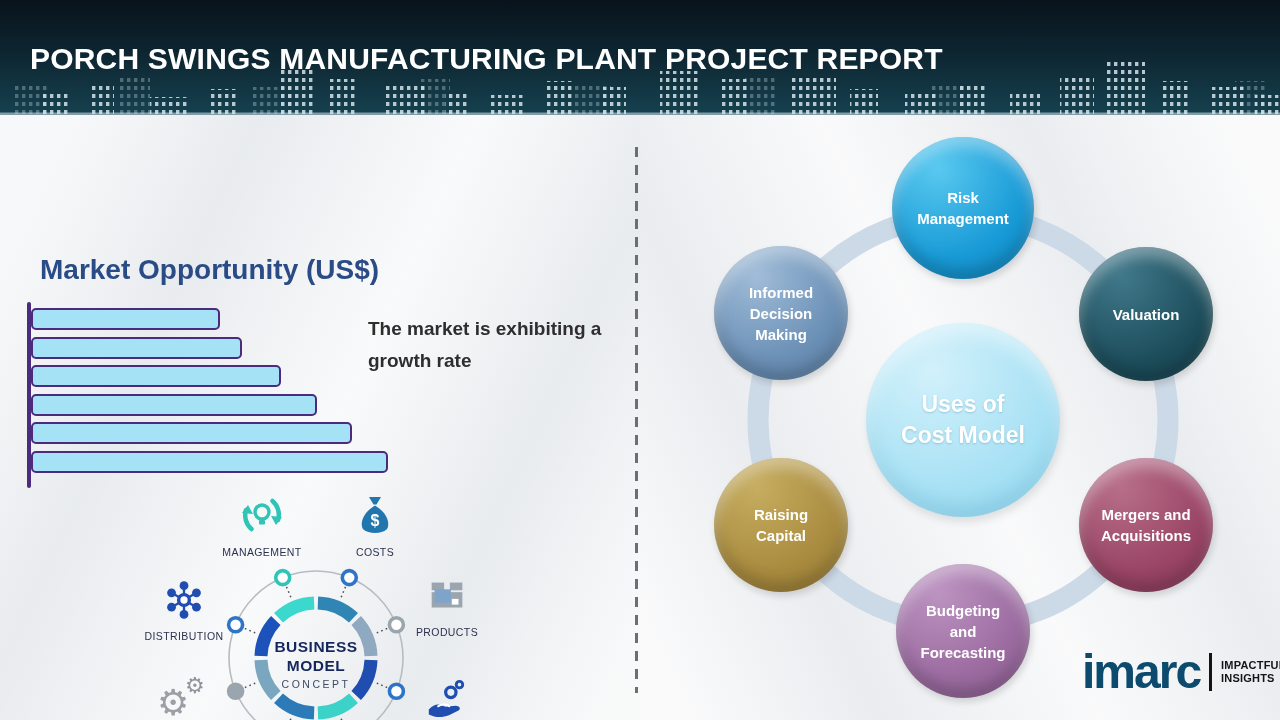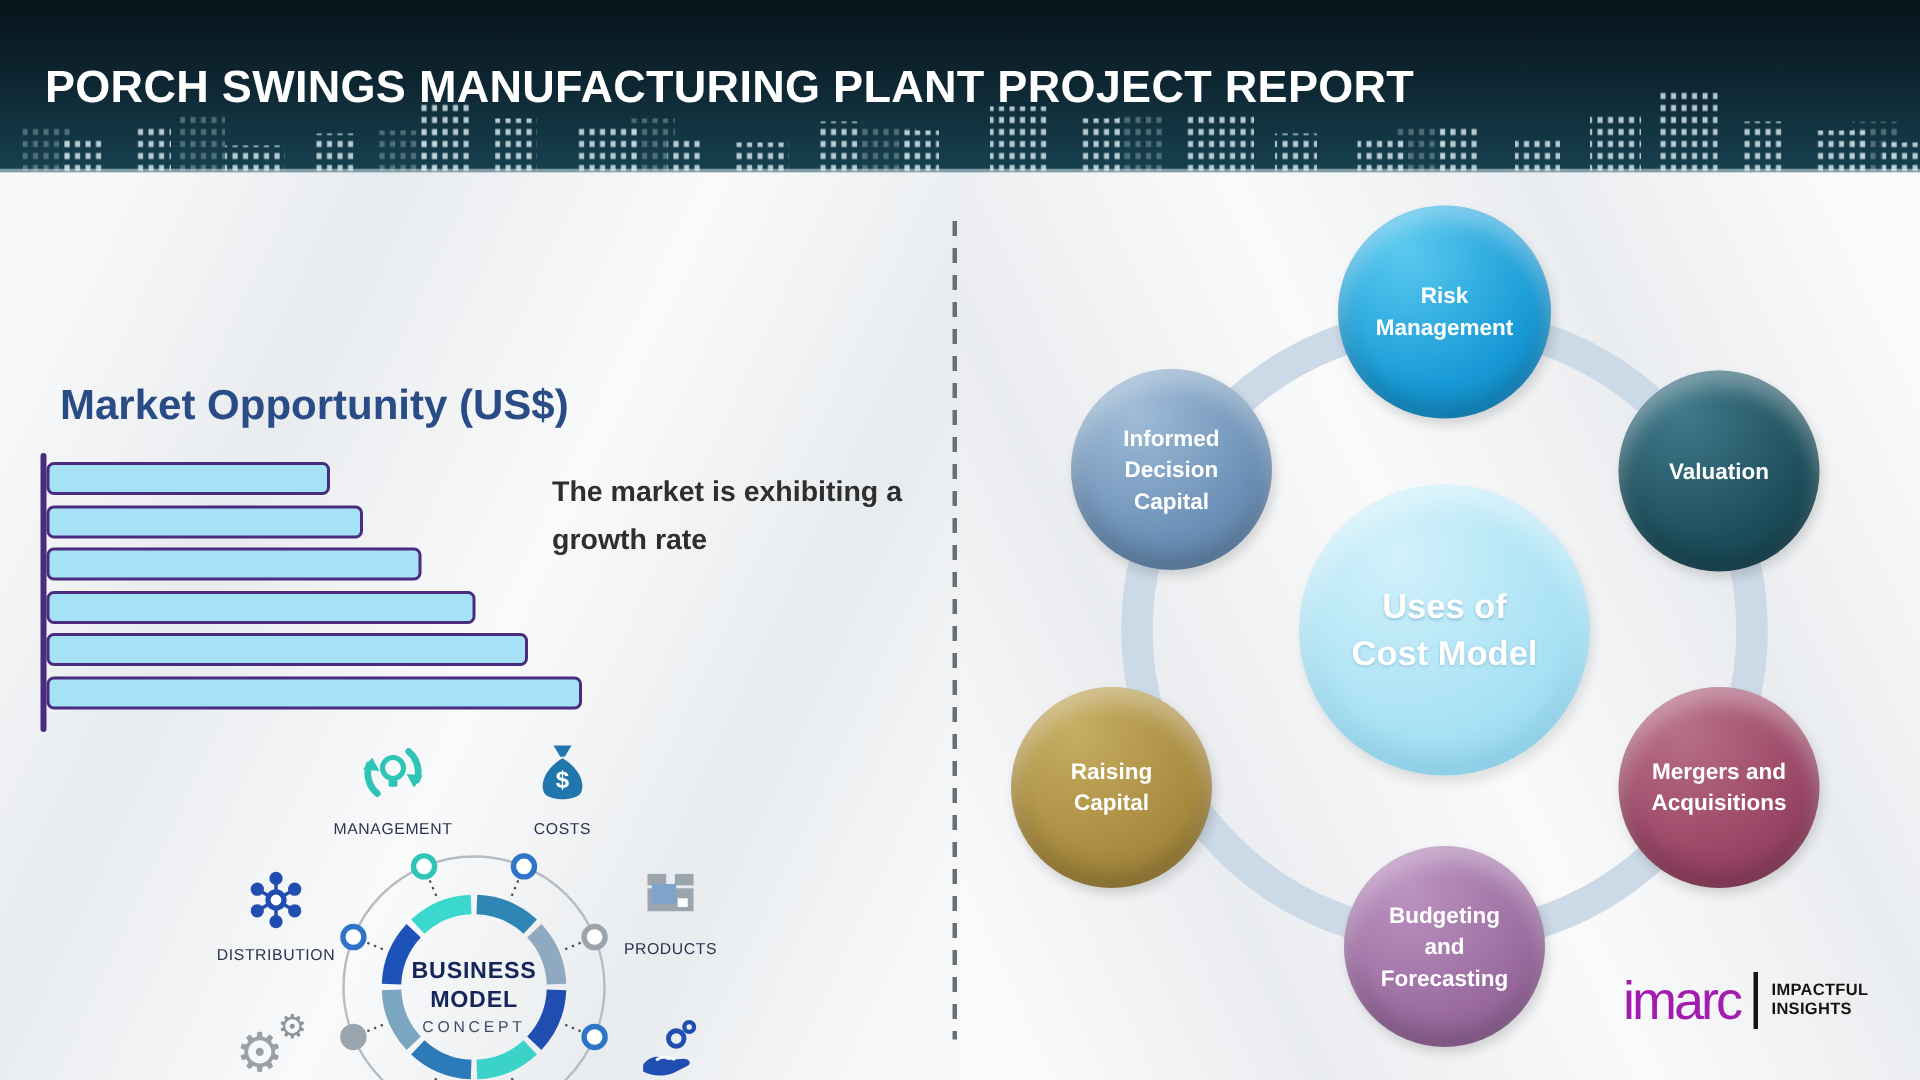--- a/index.html
+++ b/index.html
@@ -71,33 +71,33 @@
   
   .ring-svg { position:absolute; left:640px; top:115px; }
   .use-circle {
     position:absolute; border-radius:50%; display:flex; align-items:center; justify-content:center;
     text-align:center; color:#fff; font-weight:bold; font-size:15px; line-height:1.4; white-space:pre-line;
     box-shadow: inset 0 10px 14px rgba(255,255,255,.38), inset 0 -10px 14px rgba(0,0,0,.18), 2px 4px 7px rgba(0,0,0,.14);
   }
   .c-risk      { left:892px; top:137px; width:142px; height:142px; background:radial-gradient(circle at 32% 22%, #59c9f0, #189ad6 62%, #0e83bf); }
   .c-informed  { left:714px; top:246px; width:134px; height:134px; background:radial-gradient(circle at 32% 22%, #a0bcd8, #6b90b6 62%, #5c80a6); }
   .c-valuation { left:1079px; top:247px; width:134px; height:134px; background:radial-gradient(circle at 32% 22%, #40788a, #1d4e5c 62%, #153f4b); }
-  .c-raising   { left:674px; top:458px; width:134px; height:134px; background:radial-gradient(circle at 32% 22%, #c6ad60, #a98b3f 62%, #957a34); }
+  .c-raising   { left:714px; top:458px; width:134px; height:134px; background:radial-gradient(circle at 32% 22%, #c6ad60, #a98b3f 62%, #957a34); }
   .c-mergers   { left:1079px; top:458px; width:134px; height:134px; background:radial-gradient(circle at 32% 22%, #b76e88, #9a4565 62%, #873a57); }
   .c-budgeting { left:896px; top:564px; width:134px; height:134px; background:radial-gradient(circle at 32% 22%, #bc93c1, #9b6ba0 62%, #8a5c8f); }
   .c-center    {
     left:866px; top:323px; width:194px; height:194px; font-size:23px; line-height:1.35;
     background:radial-gradient(circle at 34% 24%, #d2f1fb, #a5e0f4 66%, #8ed3ec);
     text-shadow:0 1px 2px rgba(110,165,190,.55);
     box-shadow: inset 0 12px 18px rgba(255,255,255,.5), inset 0 -12px 16px rgba(60,140,170,.18), 2px 5px 8px rgba(0,0,0,.1);
   }
 
   
   .logo { position:absolute; left:1082px; top:648px; display:flex; align-items:center; gap:9px; z-index:6; }
-  .logo-brand { font-size:36px; font-weight:normal; color:#a21caf; letter-spacing:-2px; line-height:1; }
+  .logo-brand { font-size:48px; font-weight:bold; color:#0c4a6e; letter-spacing:-2px; line-height:1; }
   .logo-sep { width:3px; height:38px; background:#141414; }
   .logo-tag { font-size:11px; font-weight:bold; color:#141414; line-height:1.2; letter-spacing:0.2px; }
 </style>
 </head>
 <body>
 
 <div class="header">
   <svg class="skyline" width="1280" height="62" viewBox="0 0 1280 62" preserveAspectRatio="none">
     <defs>
       <pattern id="win" width="7" height="8" patternUnits="userSpaceOnUse">
@@ -285,21 +285,21 @@
 
 <svg class="ring-svg" width="640" height="605" viewBox="0 0 640 605">
   <circle cx="323" cy="305" r="205" fill="none" stroke="#ccd9e6" stroke-width="21"></circle>
 </svg>
 
 <div class="use-circle c-risk">Risk
 Management</div>
 <div class="use-circle c-valuation">Valuation</div>
 <div class="use-circle c-informed">Informed
 Decision
-Capital</div>
+Making</div>
 <div class="use-circle c-mergers">Mergers and
 Acquisitions</div>
 <div class="use-circle c-raising">Raising
 Capital</div>
 <div class="use-circle c-budgeting">Budgeting
 and
 Forecasting</div>
 <div class="use-circle c-center">Uses of
 Cost Model</div>
 

